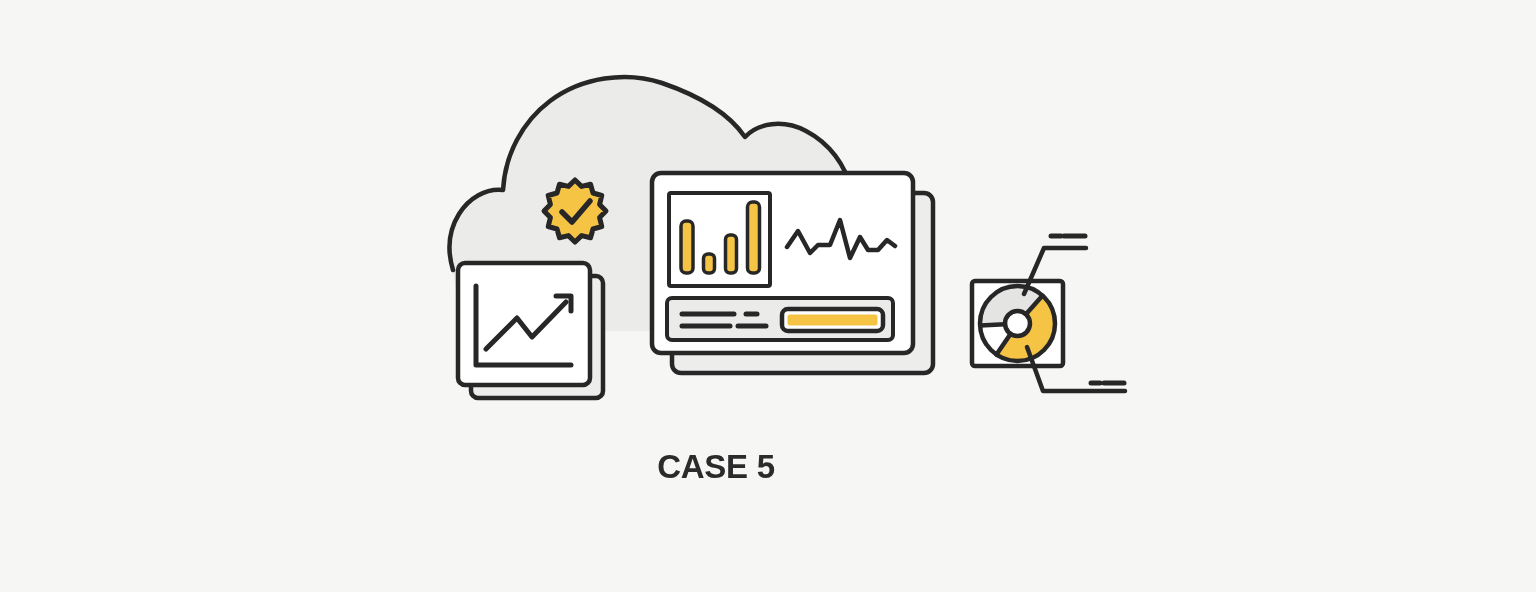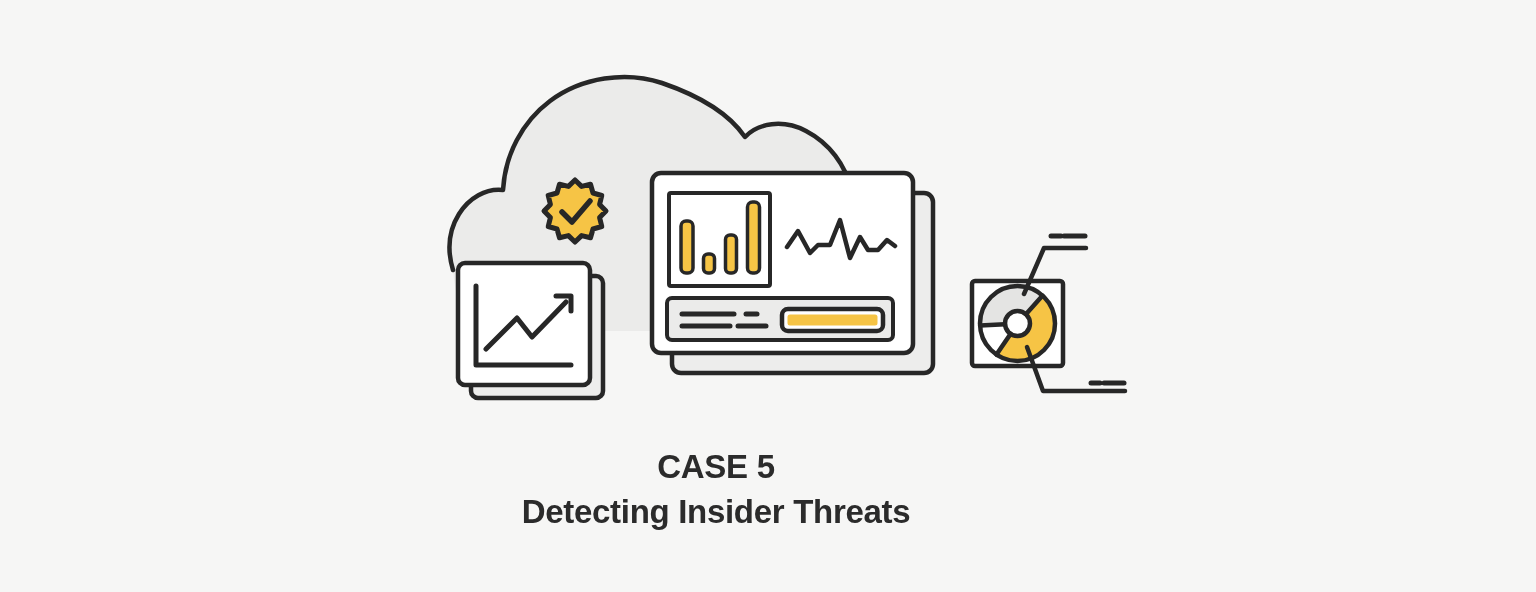--- a/index.html
+++ b/index.html
@@ -109,16 +109,15 @@
 
     <g>
       <path class="ol" stroke-width="4.5" d="M1027 347 L1043 391 L1125 391"></path>
       <path class="ol" stroke-width="5" d="M1091 383 L1100 383"></path>
       <path class="ol" stroke-width="5" d="M1104 383 L1124 383"></path>
     </g>
   </svg>
 
   <div class="caption">
     <div class="line">CASE 5</div>
-    <div class="line">Detecting Insider Threats</div>
   </div>
 
 </div>
 
 </body></html>

